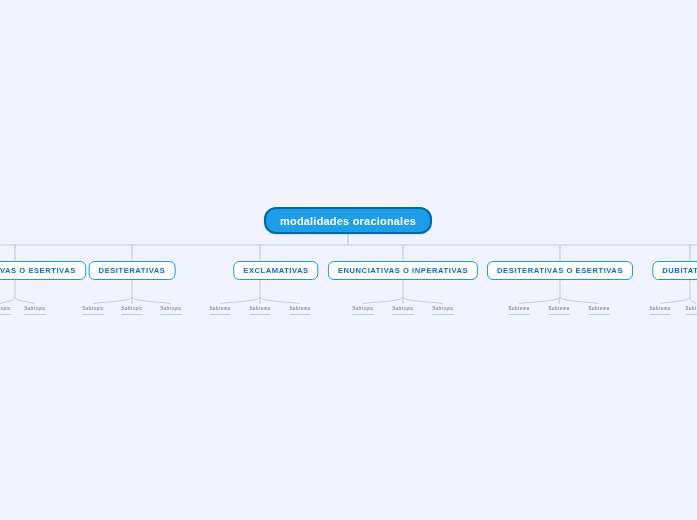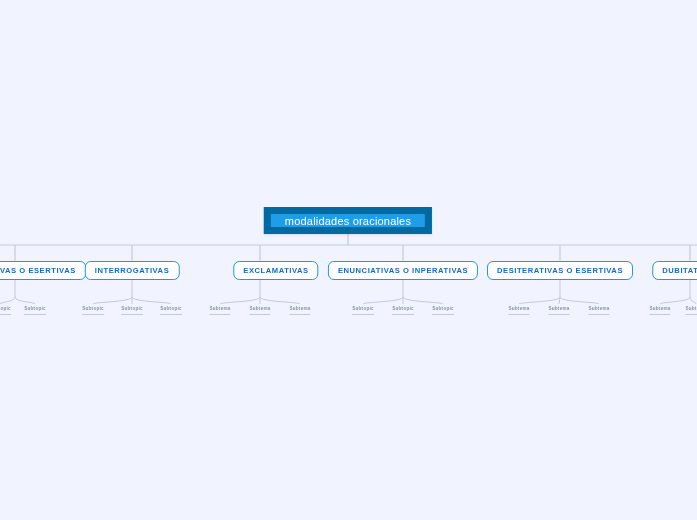--- a/index.html
+++ b/index.html
@@ -28,25 +28,25 @@
     width: 697px;
     height: 520px;
     pointer-events: none;
   }
 
   
   .root-node {
     position: absolute;
     box-sizing: border-box;
     background: #1e9de9;
-    border: 7px solid #0369a1;
-    border-radius: 0;
+    border: 2px solid #0369a1;
+    border-radius: 12px;
     color: #ffffff;
     font-size: 11px;
-    font-weight: normal;
+    font-weight: bold;
     letter-spacing: 0.2px;
     display: flex;
     align-items: center;
     justify-content: center;
     padding: 0 14px;
     height: 27px;
     white-space: nowrap;
     box-shadow: 0 1px 2px rgba(30,120,200,0.18);
   }
 
@@ -120,21 +120,21 @@
       <line x1="690" y1="245" x2="690" y2="260.5" stroke="#c3c9da" stroke-width="1.2"></line>
       <line x1="690" y1="279.5" x2="690" y2="297" stroke="#c3c9da" stroke-width="1"></line>
       <path d="M 690 297 C 690 302, 660 302, 660 304" fill="none" stroke="#c3c9da" stroke-width="1"></path>
       <path d="M 690 297 C 690 302, 696 302, 696 304" fill="none" stroke="#c3c9da" stroke-width="1"></path>
     </svg>
 
   <div class="root-node" style="left: 348px; top: 207px; transform: translateX(-50%);">modalidades oracionales</div>
 
   <div id="branch-layer">
       <div class="branch-node" style="top: 260.5px; left: 15px; transform: translateX(-50%);">ENUNCIATIVAS O ESERTIVAS</div>
-      <div class="branch-node" style="top: 260.5px; left: 132px; transform: translateX(-50%);">INTERROGATIVAS</div>
+      <div class="branch-node" style="top: 260.5px; left: 132px; transform: translateX(-50%);">DESITERATIVAS</div>
       <div class="branch-node" style="top: 260.5px; left: 276px; transform: translateX(-50%); text-align: right;">EXCLAMATIVAS</div>
       <div class="branch-node" style="top: 260.5px; left: 403px; transform: translateX(-50%);">ENUNCIATIVAS O INPERATIVAS</div>
       <div class="branch-node" style="top: 260.5px; left: 560px; transform: translateX(-50%);">DESITERATIVAS O ESERTIVAS</div>
       <div class="branch-node" style="top: 260.5px; left: 690px; transform: translateX(-50%);">DUBITATIVAS</div>
     </div>
   <div id="leaf-layer">
       <div class="leaf-node" style="left: 0px; top: 305px;">Subtopic</div>
       <div class="leaf-node" style="left: 35px; top: 305px;">Subtopic</div>
       <div class="leaf-node" style="left: 93px; top: 305px;">Subtopic</div>
       <div class="leaf-node" style="left: 132px; top: 305px;">Subtopic</div>

